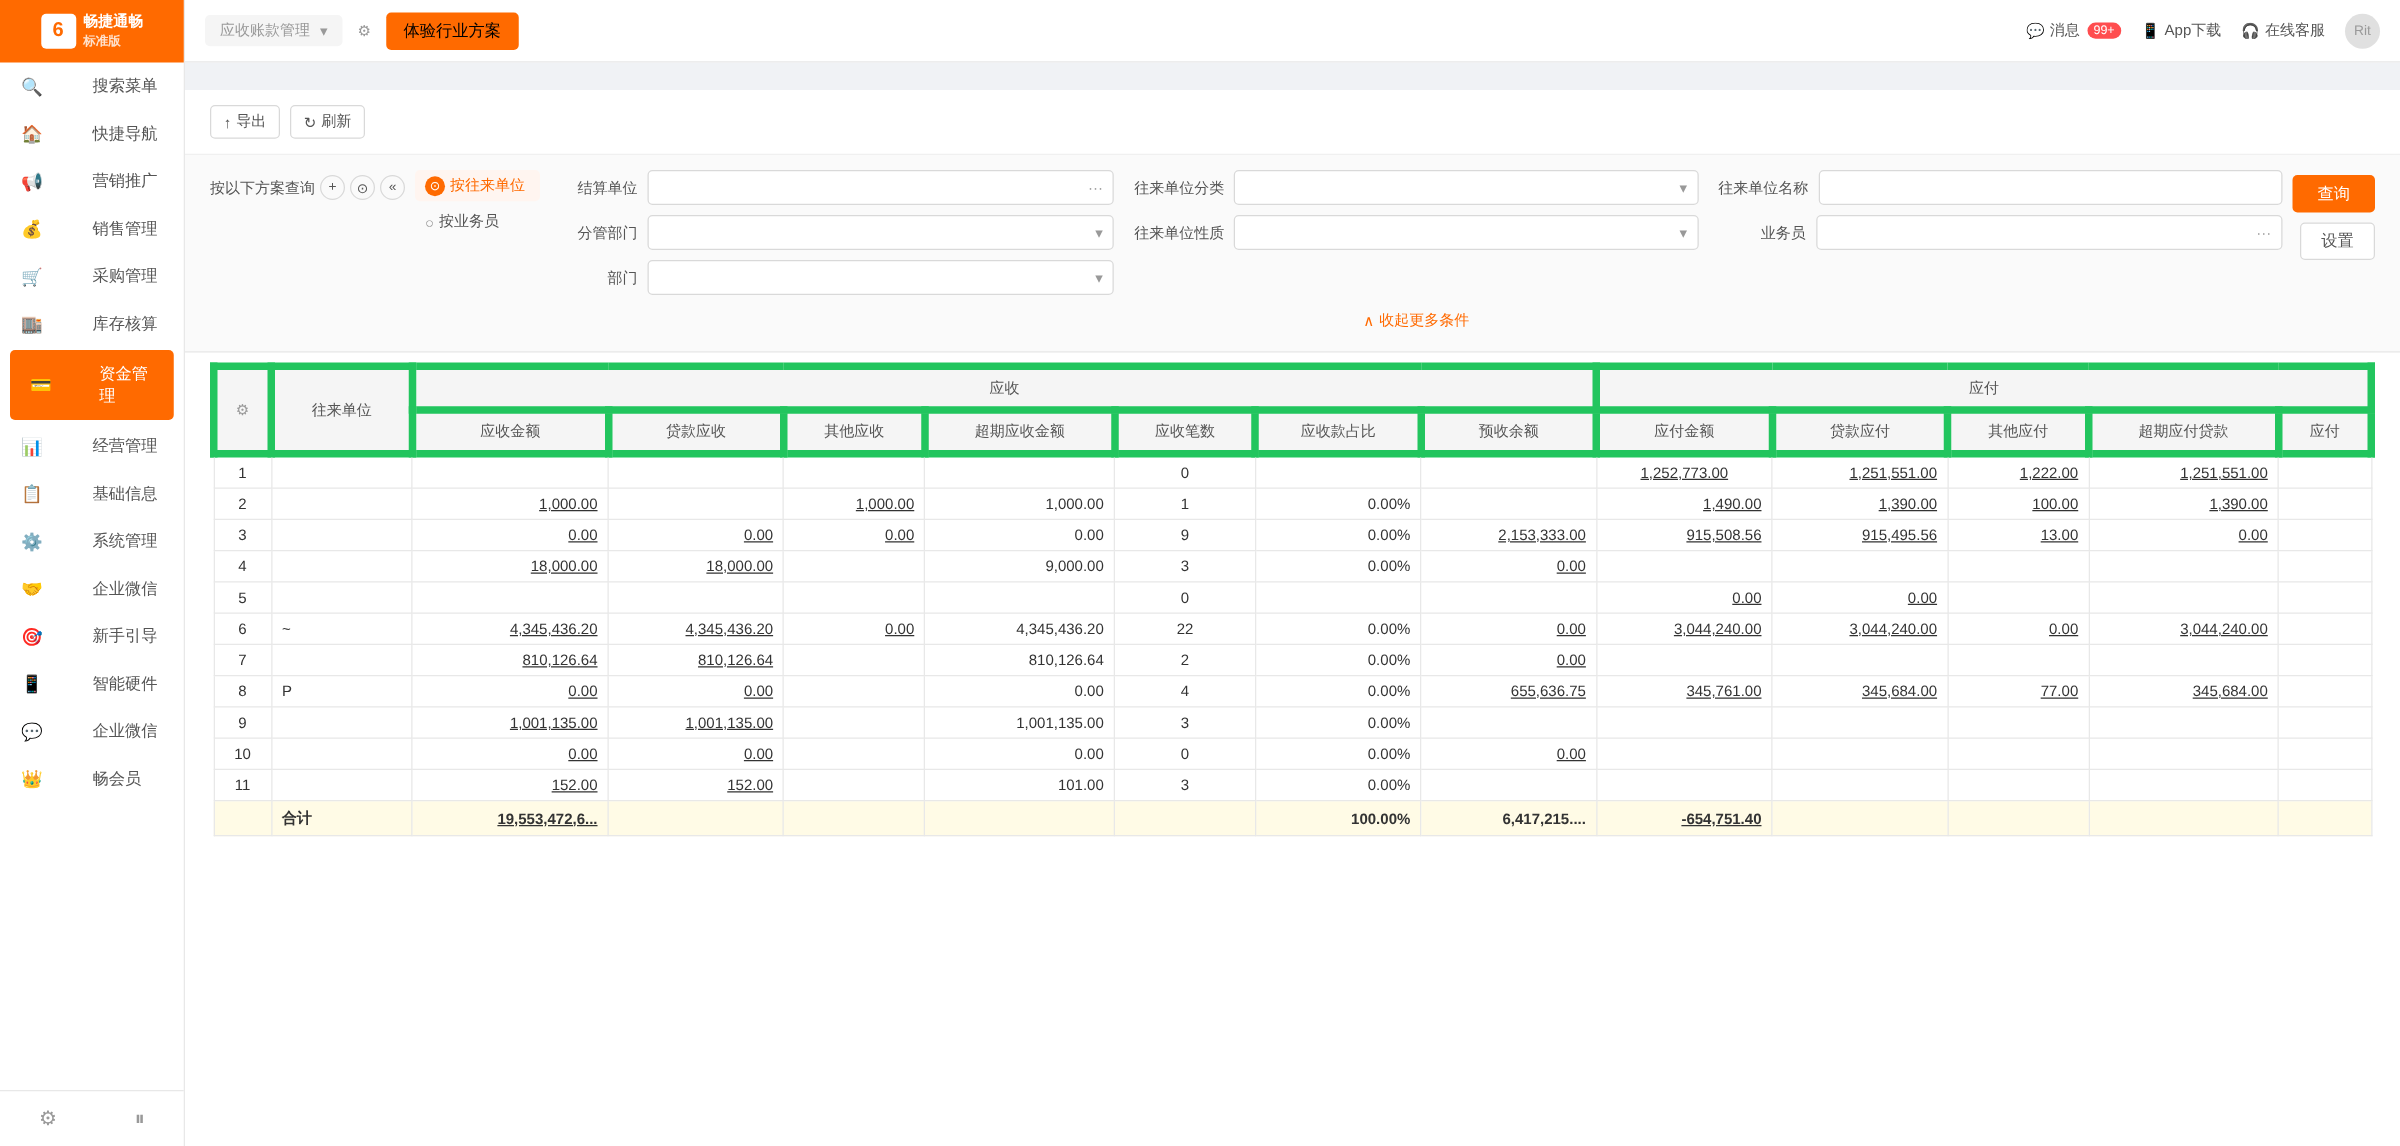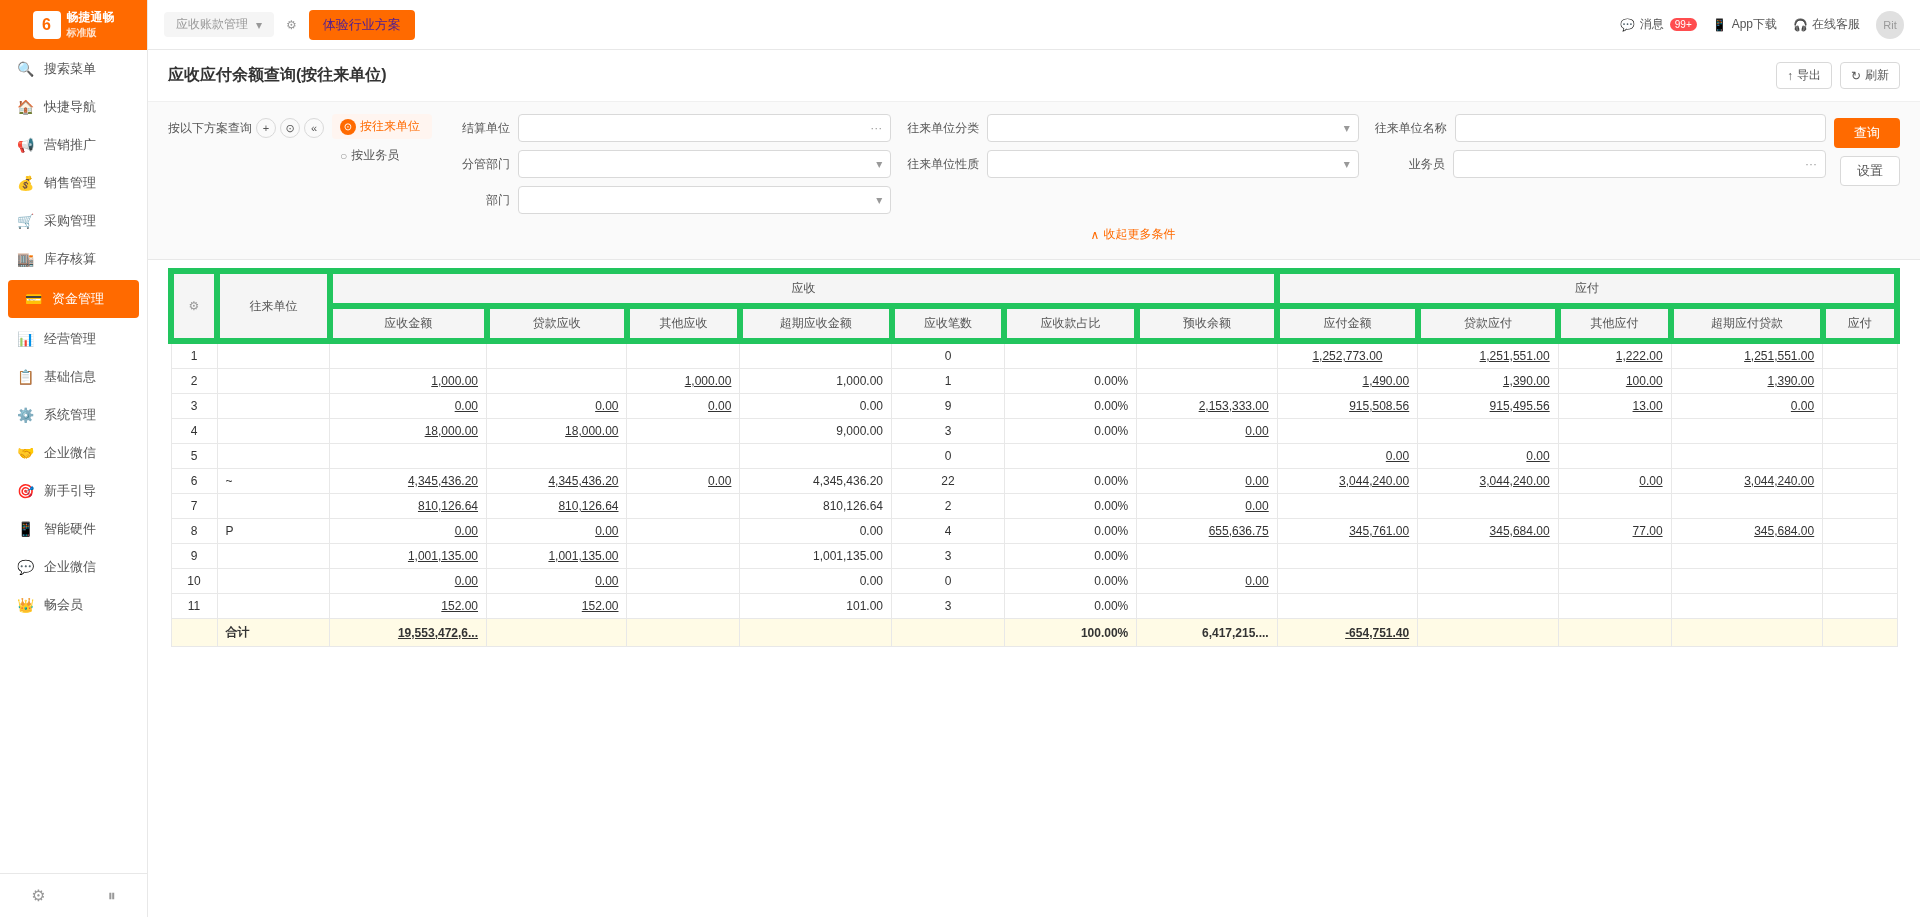--- a/index.html
+++ b/index.html
@@ -21,46 +21,46 @@
       color: #ff6a00; font-size: 16px; font-weight: bold; margin-right: 6px;
     }
     .sidebar-logo .logo-text { font-size: 12px; line-height: 1.3; }
     .sidebar-logo .logo-sub { font-size: 10px; color: rgba(255,255,255,0.8); }
     .sidebar-item {
       display: flex; align-items: center; padding: 10px 16px; cursor: pointer;
       color: #555; transition: all 0.2s;
     }
     .sidebar-item.active { background: #ff6a00; color: #fff; border-radius: 4px; margin: 2px 8px; }
     .sidebar-item .s-icon { width: 20px; margin-right: 8px; text-align: center; font-size: 14px; }
-    .sidebar-item .s-label { font-size: 13px; }
+    .sidebar-item .s-label { font-size: 13px; margin-left: 30px; }
     .sidebar-bottom {
       margin-top: auto; border-top: 1px solid #e8e8e8; padding: 8px 0;
       display: flex; align-items: center; justify-content: space-around;
     }
     .sidebar-bottom-btn { cursor: pointer; color: #999; font-size: 16px; padding: 4px 8px; }
 
     
     .main {
-      margin-left: 148px; height: 100%; display: flex; flex-direction: column;
+      margin-left: 148px; height: 100%; display: flex; flex-direction: column; gap: 22px;
     }
 
     
     .top-header {
       height: 50px; background: #fff; border-bottom: 1px solid #e8e8e8;
       display: flex; align-items: center; padding: 0 16px; justify-content: space-between;
     }
     .top-header-left { display: flex; align-items: center; gap: 12px; }
     .breadcrumb-area {
       display: flex; align-items: center; gap: 8px;
       background: #f5f5f5; border-radius: 4px; padding: 4px 12px;
       color: #999; font-size: 12px;
     }
     .top-header-right { display: flex; align-items: center; gap: 16px; }
     .promo-btn {
-      background: #ff6a00; color: #4c1d95; border: none; border-radius: 4px;
+      background: #ff6a00; color: #000000; border: none; border-radius: 4px;
       padding: 6px 14px; cursor: pointer; font-size: 13px;
     }
     .header-icon-item { display: flex; align-items: center; gap: 4px; cursor: pointer; color: #555; font-size: 12px; }
     .badge {
       background: #ff4d4f; color: #fff; border-radius: 8px; padding: 1px 5px;
       font-size: 10px; margin-left: 2px;
     }
     .user-avatar {
       width: 28px; height: 28px; background: #e0e0e0; border-radius: 50%;
       display: flex; align-items: center; justify-content: center; font-size: 11px; color: #999;
@@ -284,21 +284,20 @@
       <div class="user-avatar">
         <span>Rit</span>
       </div>
     </div>
   </div>
 
 
   <div class="page-content">
 
     <div class="page-header">
-      <div class="page-title">应收应付余额查询(按往来单位)</div>
       <div class="page-header-actions">
         <button class="action-btn">
           <span>↑</span>
           <span>导出</span>
         </button>
         <button class="action-btn">
           <span>↻</span>
           <span>刷新</span>
         </button>
       </div>

